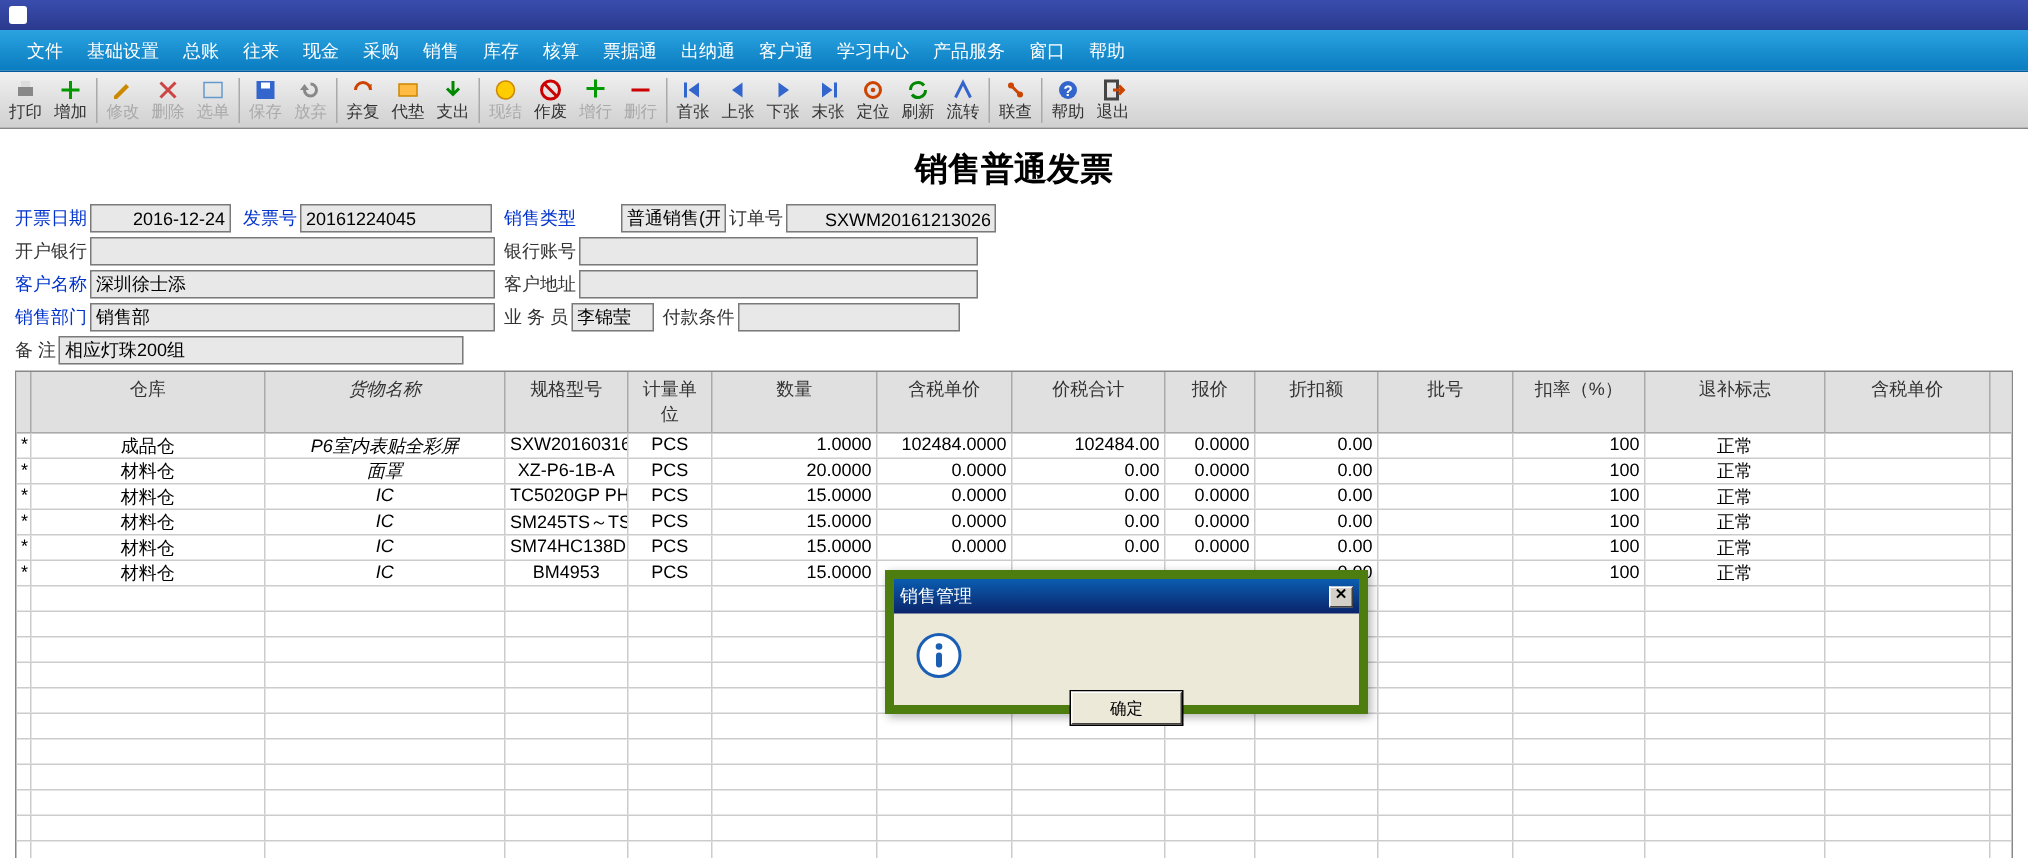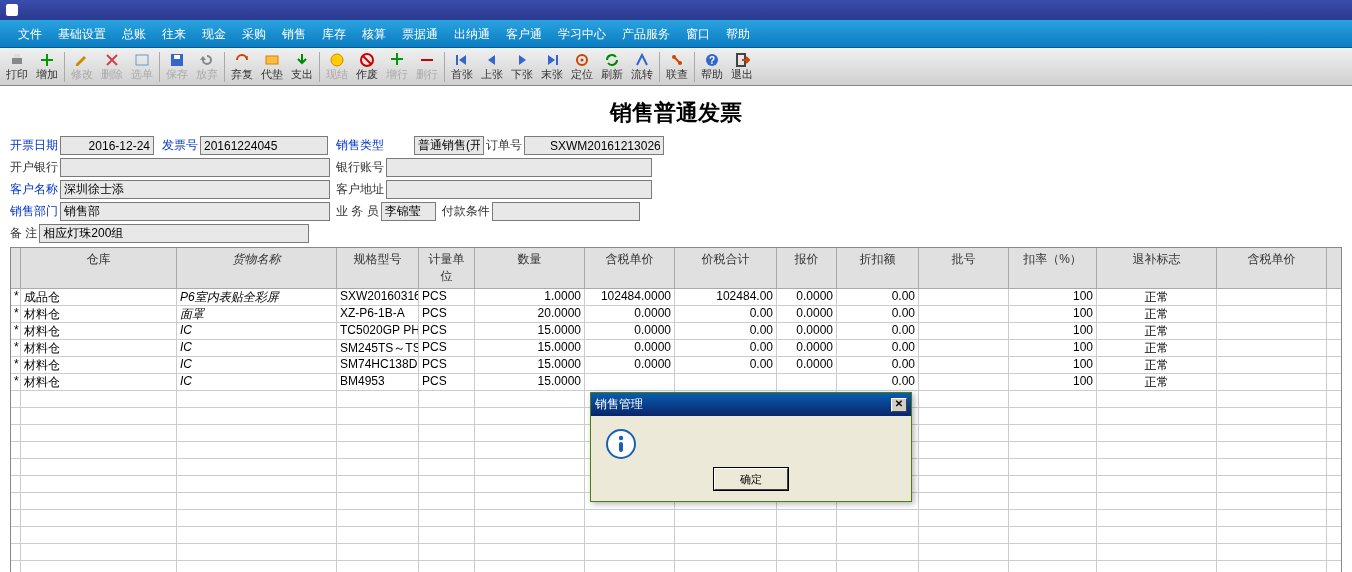--- a/index.html
+++ b/index.html
@@ -33,23 +33,23 @@
 .w5 { width: 110px; }
 .w6 { width: 90px; }
 .w7 { width: 102px; }
 .w8 { width: 60px; }
 .w9 { width: 82px; }
 .w10 { width: 90px; }
 .w11 { width: 88px; }
 .w12 { width: 120px; }
 .w13 { width: 110px; }
 .ar { text-align: right; }
-.al { text-align: left; }
+.al { text-align: center; }
 .ac { text-align: center; }
-.dialog { position: absolute; left: 590px; top: 380px; width: 322px; height: 110px; background: #ece9d8; border: 1px solid #4d7c0f; box-shadow: 2px 2px 6px rgba(0,0,0,.3); margin-top: 12px; }
+.dialog { position: absolute; left: 590px; top: 380px; width: 322px; height: 96px; background: #ece9d8; border: 6px solid #4d7c0f; box-shadow: 2px 2px 6px rgba(0,0,0,.3); }
 .dialog .dlgtitle { background: linear-gradient(#0a5db0, #0a246a); color: #fff; font-size: 12px; padding: 3px 4px; display: flex; justify-content: space-between; align-items: center; }
 .dialog .dlgclose { width: 16px; height: 14px; background: #d4d0c8; border: 1px solid #fff; border-right-color: #404040; border-bottom-color: #404040; font-size: 10px; line-height: 10px; text-align: center; cursor: pointer; color: #000; font-weight: bold; }
 .dialog .dlgbody { padding: 12px 14px 8px; display: flex; align-items: flex-start; }
 .dialog .dlgicon { width: 32px; height: 32px; margin-right: 12px; }
 .dialog .dlgbtns { text-align: center; padding-bottom: 8px; }
 .dialog .dlgbtn { width: 74px; height: 22px; font-size: 11px; background: #ece9d8; border: 1px solid #404040; border-top-color: #fff; border-left-color: #fff; cursor: pointer; box-shadow: 0 0 0 1px #000; }
 </style>
 </head>
 <body>
 

